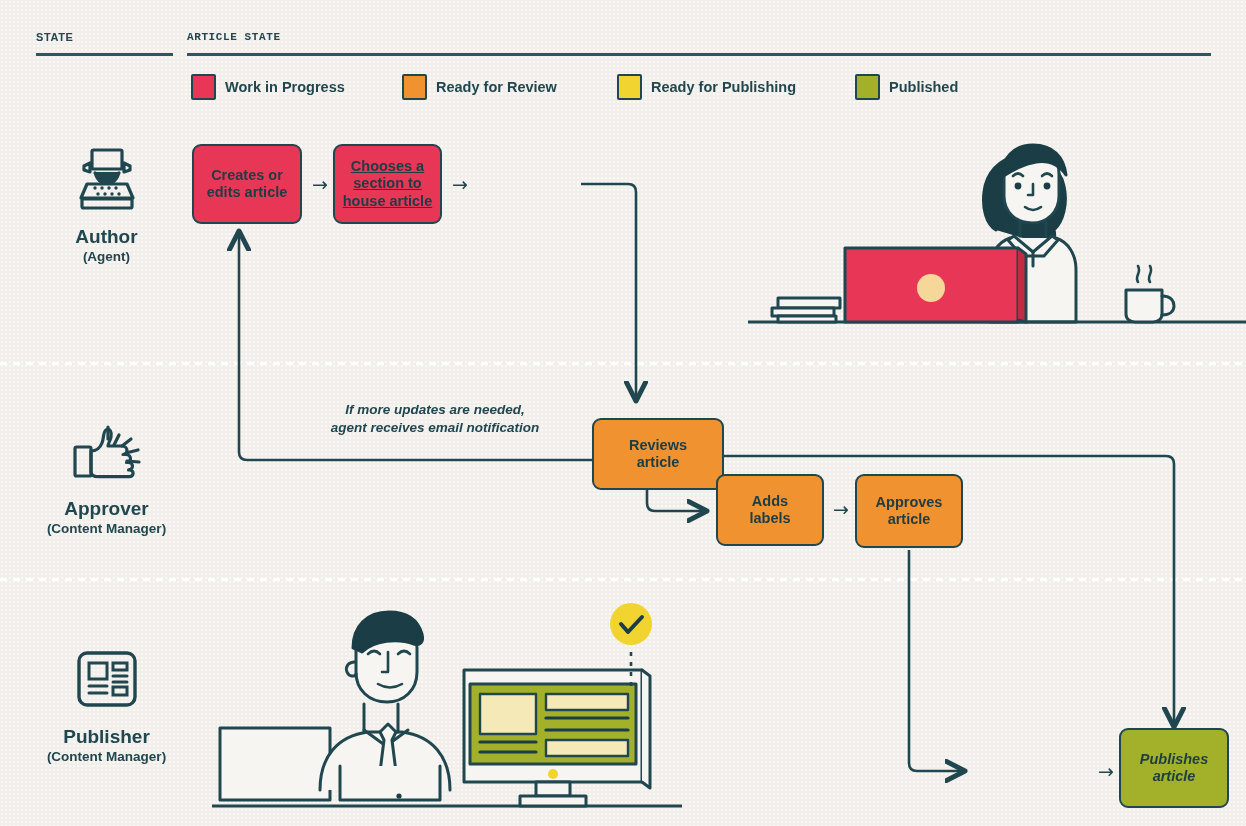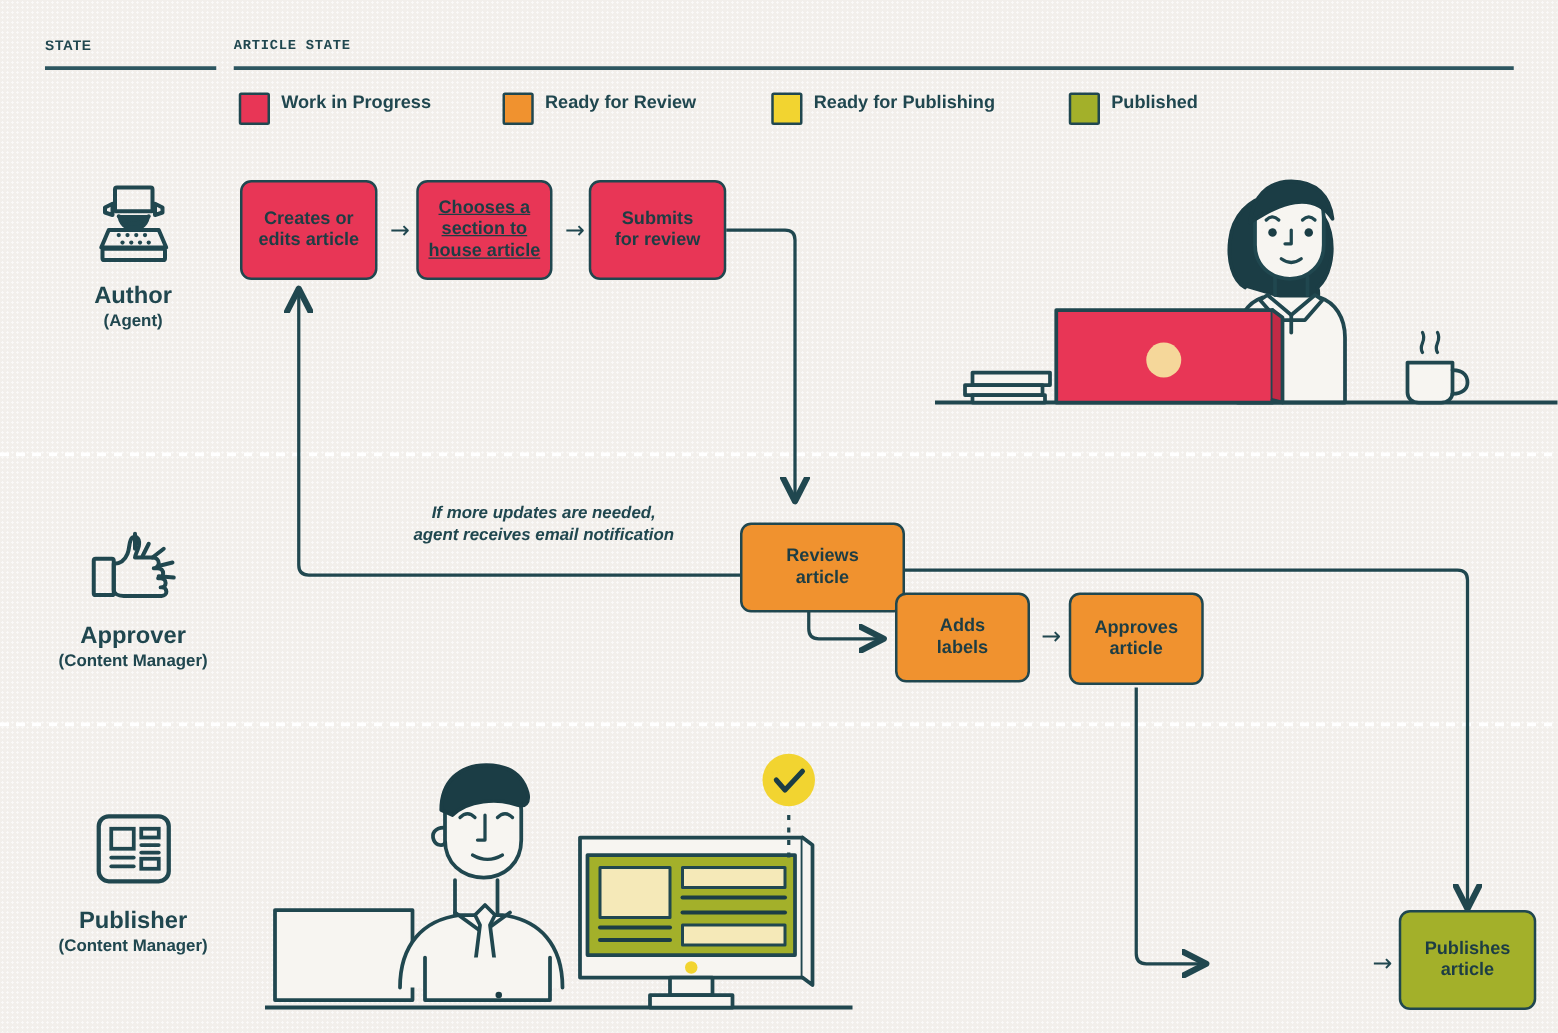--- a/index.html
+++ b/index.html
@@ -14,21 +14,21 @@
   #stage{position:relative;width:1246px;height:826px;overflow:hidden;
     background-color:#f2efeb;
     background-image:radial-gradient(rgba(255,255,255,.65) 1px, transparent 1px);
     background-size:4px 4px;}
 
   
   .hdr-label{position:absolute;font-size:11px;font-weight:bold;letter-spacing:.6px;color:#20474f;}
   .hdr-rule{position:absolute;height:3px;background:#2d5660;}
 
   
-  .legend-item{position:absolute;display:flex;align-items:flex-start;gap:9px;}
+  .legend-item{position:absolute;display:flex;align-items:center;gap:9px;}
   .swatch{width:21px;height:22px;border:2px solid #20474f;border-radius:2px;flex:none;}
   .legend-text{font-size:14.5px;font-weight:bold;color:#20474f;white-space:nowrap;}
 
   
   .divider{position:absolute;left:0;width:1246px;height:3px;
     background-image:repeating-linear-gradient(to right,#ffffff 0 7px,rgba(255,255,255,0) 7px 13px);}
 
   
   .role{position:absolute;width:175px;text-align:center;}
   .role-icon{height:86px;display:flex;align-items:center;justify-content:center;}
@@ -36,21 +36,21 @@
   .role-sub{font-size:13.5px;font-weight:bold;color:#20474f;margin-top:1px;}
 
   
   .node{position:absolute;border:2.5px solid #20474f;border-radius:9px;
     display:flex;align-items:center;justify-content:center;text-align:center;
     font-size:14.5px;font-weight:bold;line-height:1.18;color:#1d3d44;
     box-sizing:border-box;padding:4px 5px;}
   .wip{background:#e83656;}
   .rfr{background:#f0922f;}
   .rfp{background:#f2d430;}
-  .pub{background:#a3b02a;}
+  .pub{background:#a3b02a;font-style:italic;}
 
   
   .tick{position:absolute;font-size:19px;line-height:1;color:#20474f;font-family:"DejaVu Sans",sans-serif;}
 
   
   #wires{position:absolute;left:0;top:0;width:1246px;height:826px;pointer-events:none;}
 
   
   .note{position:absolute;font-size:13.5px;font-style:italic;font-weight:bold;
     line-height:1.35;text-align:center;color:#20474f;}
@@ -182,25 +182,20 @@
   </div>
   <div class="tick" style="left:312px;top:175px;">→</div>
 
   <div class="node wip" style="left:333px;top:144px;width:109px;height:80px;text-decoration:underline;">
     <span>
       <span>Chooses a</span><br><span>section to</span><br><span>house article</span>
     </span>
   </div>
   <div class="tick" style="left:452px;top:175px;">→</div>
 
-  <div class="node wip" style="left:471px;top:144px;width:110px;height:80px;">
-    <span>
-      <span>Submits</span><br><span>for review</span>
-    </span>
-  </div>
 
   <div class="illus" style="left:748px;top:130px;">
     <svg width="500" height="215" viewBox="0 0 500 215">
       <g stroke="#20474f" fill="none" stroke-width="3" stroke-linejoin="round" stroke-linecap="round">
 
         <path d="M248 100 c-10 -6 -14 -22 -12 -38 c2 -18 14 -34 36 -36 c24 -2 40 12 44 30 c4 18 -1 36 -10 44 c0 0 3 10 -4 14 c-6 4 -14 -2 -14 -2" fill="#1b3d45" stroke="#1b3d45"></path>
 
         <path d="M256 44 c0 -16 12 -27 28 -27 c16 0 27 11 27 27 v22 c0 16 -12 27 -27 27 c-16 0 -28 -11 -28 -27 Z" fill="#f7f5f1"></path>
 
         <path d="M252 48 c2 -20 14 -33 33 -33 c20 0 31 12 33 30 c-6 -9 -16 -15 -30 -13 c-14 2 -26 10 -36 16 Z" fill="#1b3d45" stroke="#1b3d45"></path>

